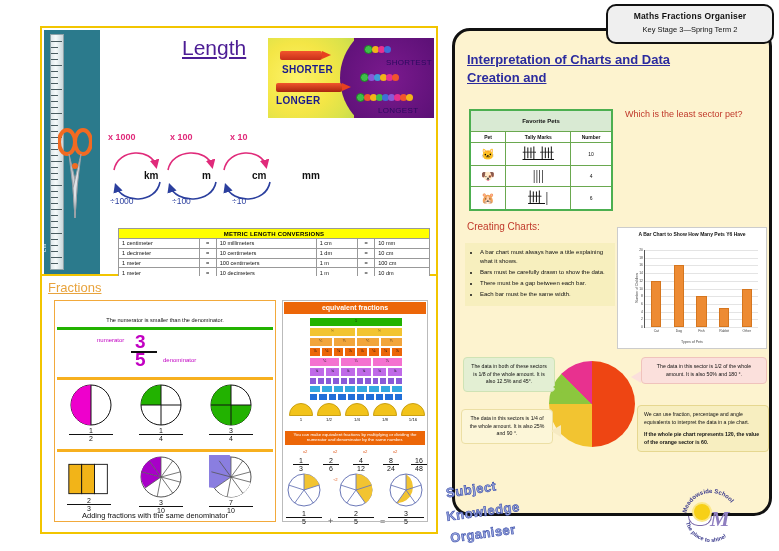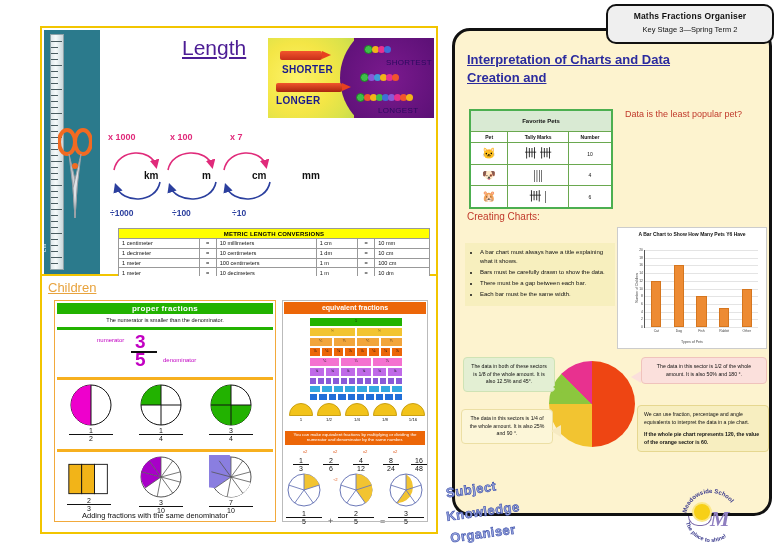--- a/index.html
+++ b/index.html
@@ -64,21 +64,21 @@
   .word-shortest,.word-longest{
     position:absolute;font-size:8px;font-weight:normal;color:#2b0a5e;letter-spacing:.3px;
   }
   .caterpillar{position:absolute;height:7px;}
   .cat-seg{position:absolute;width:7px;height:7px;border-radius:50%;}
   .cat-head{position:absolute;width:9px;height:9px;border-radius:50%;background:#3fbf4a;border:1px solid #1f7a28;box-sizing:border-box;}
 
   
   #conv-wrap{position:absolute;left:62px;top:104px;width:175px;height:86px;}
   .mult-lab{position:absolute;top:0;font-size:9px;font-weight:bold;color:#e02a7a;}
-  .div-lab{position:absolute;bottom:0;font-size:8.5px;font-weight:bold;color:#2b3f9e;}
+  .div-lab{position:absolute;bottom:12px;font-size:8.5px;font-weight:normal;color:#2b3f9e;}
   .unit-lab{position:absolute;top:38px;font-size:10px;font-weight:bold;color:#111;margin-left:40px;}
 
   
   #metric-table{
     position:absolute;left:76px;top:200px;width:312px;font-size:5.6px;
     border-collapse:collapse;background:#fff;
   }
   #metric-table th{
     background:#ffff00;color:#000;font-size:6px;font-weight:bold;
     border:.5px solid #999;padding:1.5px 2px;letter-spacing:.2px;
@@ -179,24 +179,24 @@
     background:#fff;border:2px solid #4caf50;font-size:5px;
   }
   #pets-table .tbl-title{
     background:#d9ead3;color:#111;font-size:6px;font-weight:bold;text-align:center;
     border:1px solid #6aa84f;padding:2px;
   }
   #pets-table th{
     background:#fff;border:1px solid #6aa84f;font-size:5px;padding:2px;color:#111;
   }
   #pets-table td{border:1px solid #6aa84f;padding:2px 3px;text-align:center;color:#111;height:16px;}
-  .tally{font-family:"Liberation Serif",serif;font-size:12px;letter-spacing:0px;}
+  .tally{font-family:"Liberation Serif",serif;font-size:14px;letter-spacing:0px;text-decoration:underline;}
   .petico{font-size:11px;line-height:1;}
   .q-text{position:absolute;left:170px;font-size:9px;color:#c0392b;line-height:1.25;width:140px;}
-  #creating-head{position:absolute;left:12px;top:180px;font-size:10px;color:#c0392b;}
+  #creating-head{position:absolute;left:12px;top:190px;font-size:10px;color:#c0392b;}
   #creating-box{
     position:absolute;left:10px;top:212px;width:150px;
     background:#f7efbe;padding:5px 6px;box-sizing:border-box;
   }
   #creating-box ul{margin:0;padding-left:9px;}
   #creating-box li{font-size:6px;color:#111;line-height:1.5;margin-bottom:2px;}
   #bar-chart{
     position:absolute;left:162px;top:196px;width:150px;height:122px;
     background:#fff;border:1px solid #ccc;box-sizing:border-box;
   }
@@ -337,21 +337,21 @@
           <div class="cat-seg" style="left:38px;background:#e8318f;"></div>
           <div class="cat-seg" style="left:44px;background:#f2552c;"></div>
           <div class="cat-seg" style="left:50px;background:#f2b418;"></div>
         </div>
         <div class="word-longest" style="left:110px;top:68px;">LONGEST</div>
       </div>
 
       <div id="conv-wrap">
         <div class="mult-lab" style="left:4px;">x 1000</div>
         <div class="mult-lab" style="left:66px;">x 100</div>
-        <div class="mult-lab" style="left:126px;">x 7</div>
+        <div class="mult-lab" style="left:126px;">x 10</div>
 
         <svg width="175" height="86" style="position:absolute;left:0;top:0;">
           <defs>
             <marker id="ap" markerWidth="6" markerHeight="6" refX="4" refY="3" orient="auto">
               <path d="M0,0 L6,3 L0,6 z" fill="#e02a7a"></path>
             </marker>
             <marker id="ab" markerWidth="6" markerHeight="6" refX="4" refY="3" orient="auto">
               <path d="M0,0 L6,3 L0,6 z" fill="#2b3f9e"></path>
             </marker>
           </defs>
@@ -418,24 +418,23 @@
             <td>1000 meters</td>
             <td>1 km</td>
             <td class="eqcol">=</td>
             <td>1000 m</td>
           </tr>
         </tbody>
       </table>
     </div>
 
     <div id="fractions-block">
-      <div id="fractions-title">Children</div>
+      <div id="fractions-title">Fractions</div>
 
       <div id="proper-panel">
-        <div id="proper-header">proper fractions</div>
         <div id="proper-desc">The numerator is smaller than the denominator.</div>
         <div id="proper-rule"></div>
         <div id="num-word">numerator</div>
         <div id="big-num">3</div>
         <div id="frac-bar"></div>
         <div id="big-den">5</div>
         <div id="den-word">denominator</div>
 
         <div class="divider-orange" style="top:76px;"></div>
 
@@ -739,21 +738,21 @@
         <td>4</td>
       </tr>
       <tr>
         <td class="petico">🐹</td>
         <td class="tally">卌 |</td>
         <td>6</td>
       </tr>
     </tbody>
       </table>
 
-    <div class="q-text" style="top:78px;">Data is the least popular pet?</div>
+    <div class="q-text" style="top:78px;">Which is the least sector pet?</div>
 
     <div id="creating-head">Creating Charts:</div>
     <div id="creating-box">
       <ul>
         <li>A bar chart must always have a title explaining what it shows.</li>
         <li>Bars must be carefully drawn to show the data.</li>
         <li>There must be a gap between each bar.</li>
         <li>Each bar must be the same width.</li>
       </ul>
     </div>

